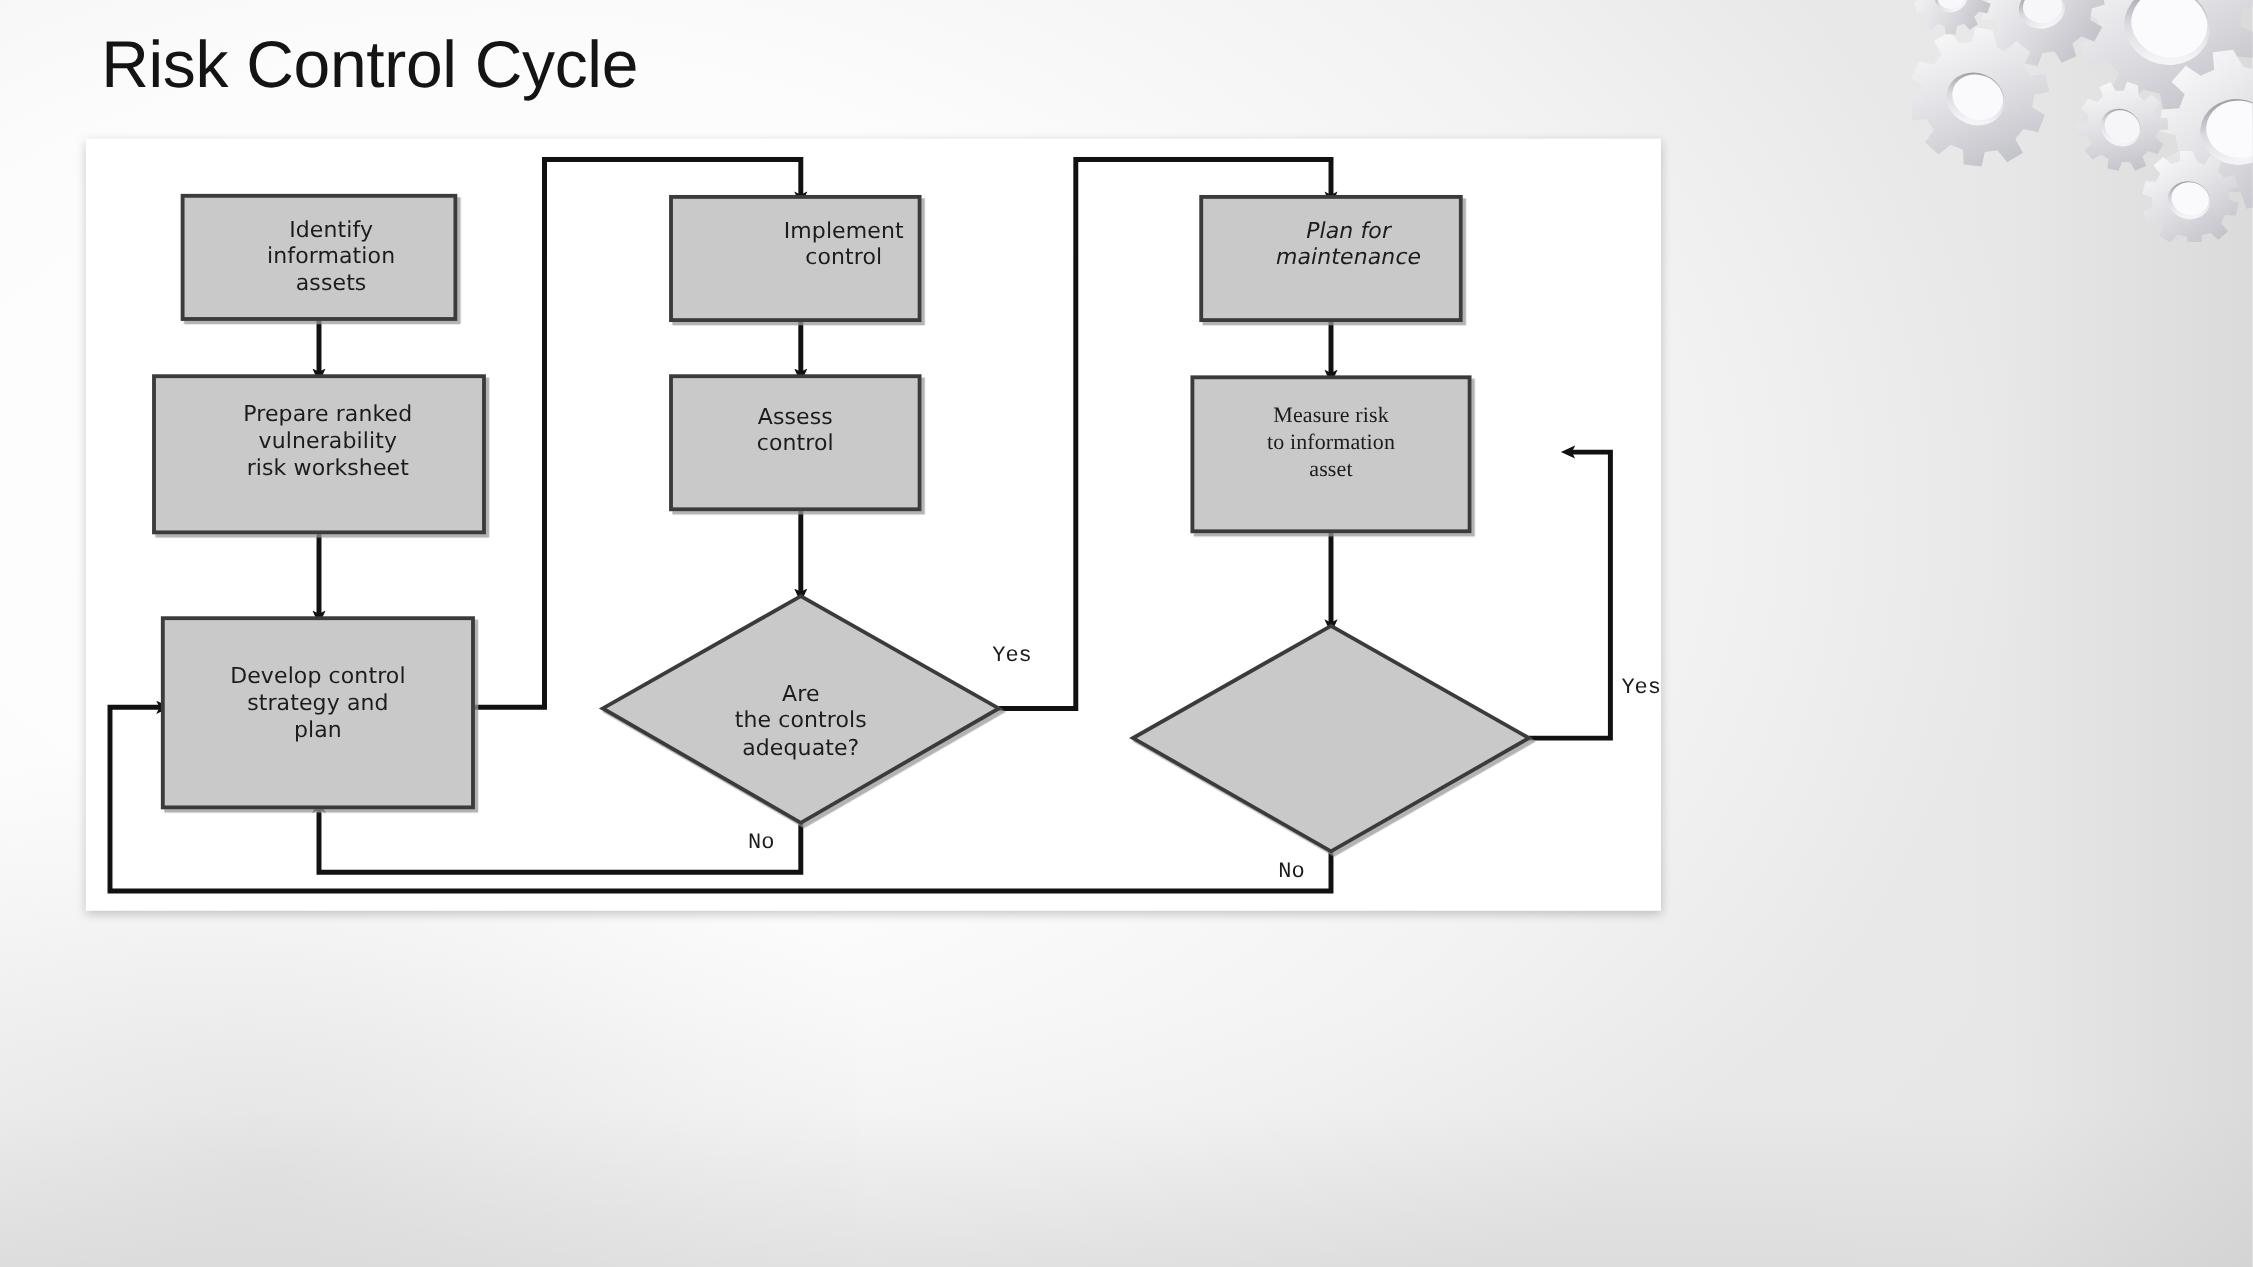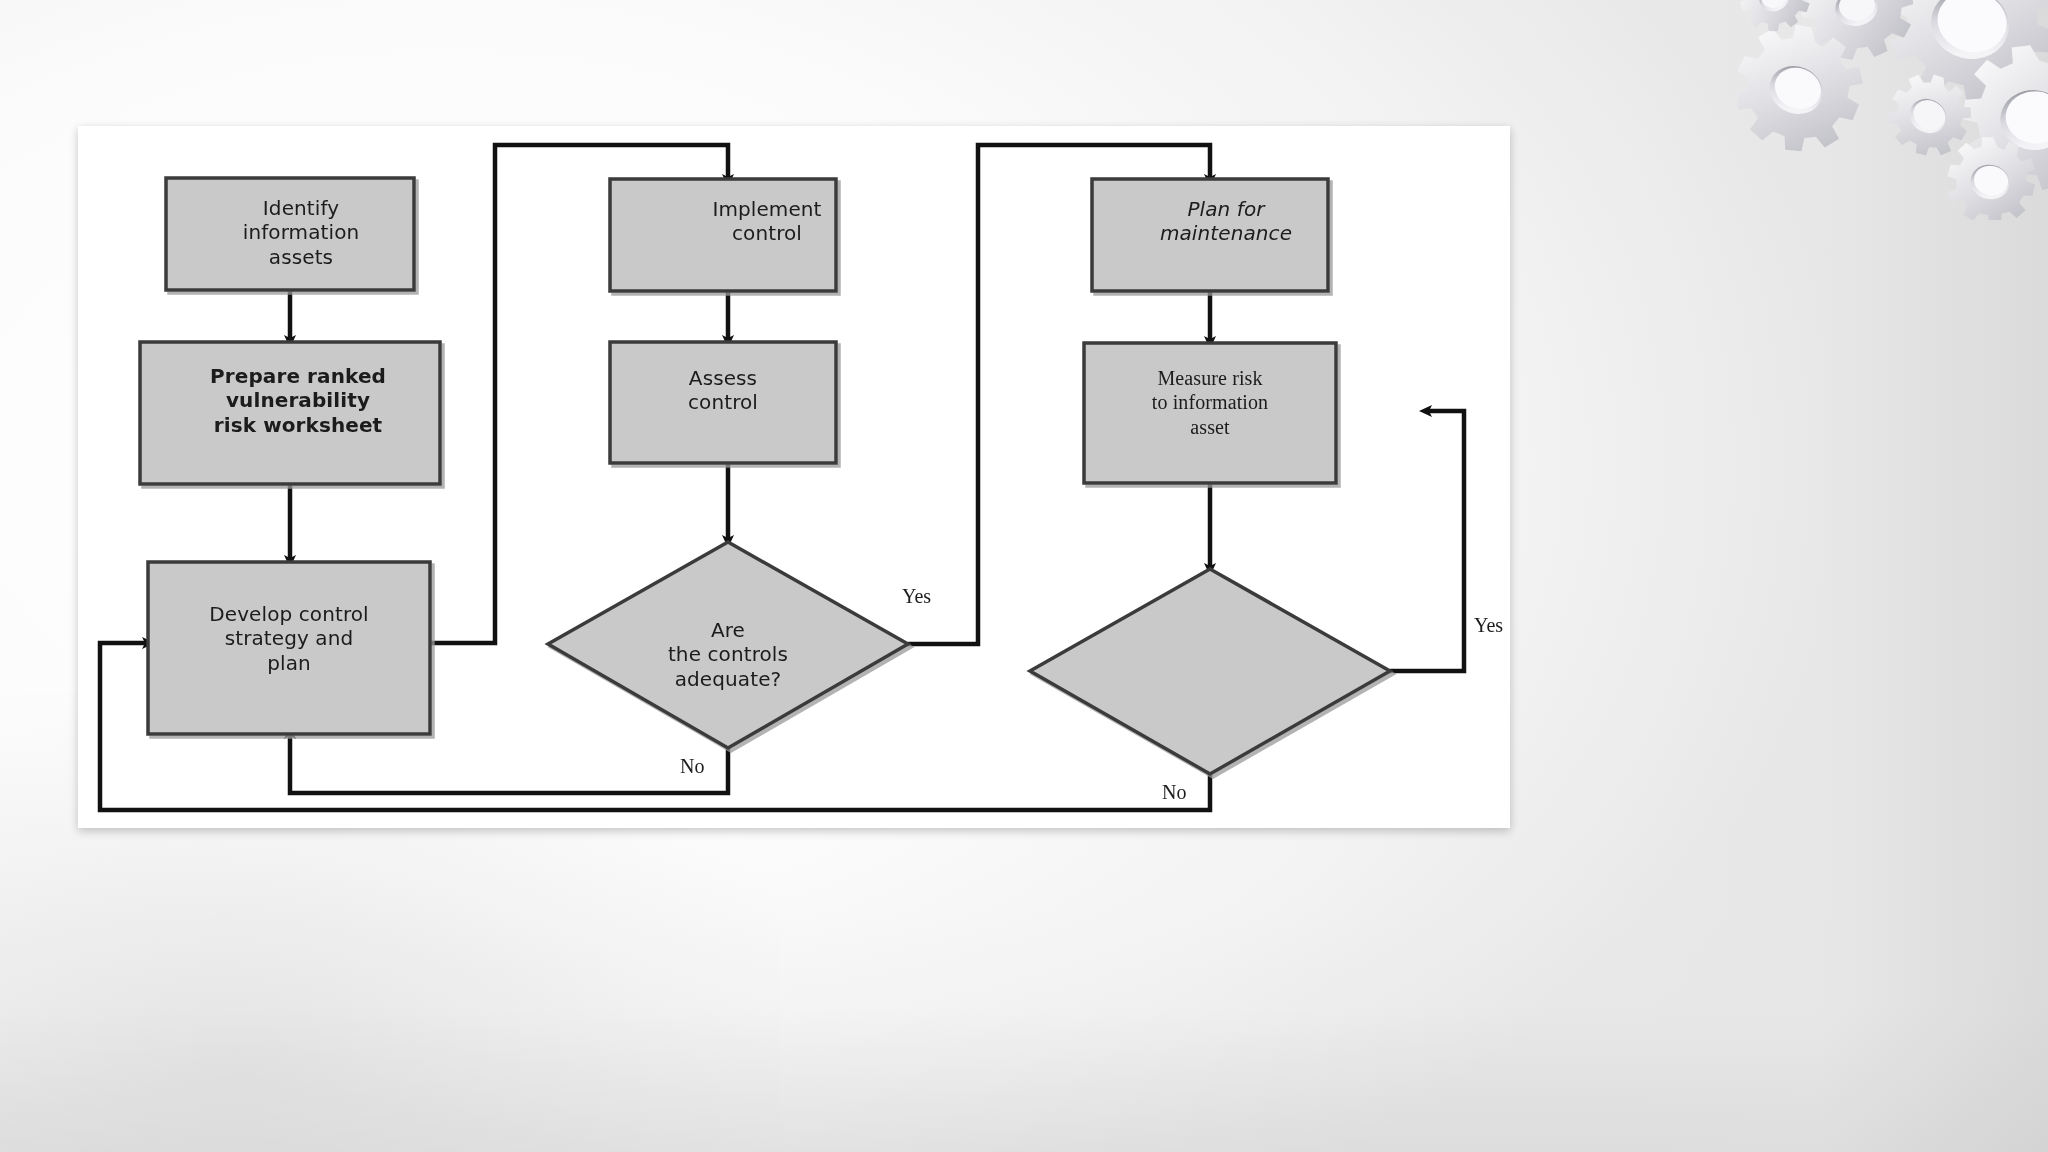--- a/index.html
+++ b/index.html
@@ -102,21 +102,21 @@
     line-height: 1.22;
     font-family: "DejaVu Sans", sans-serif;
     letter-spacing: .1px;
     pointer-events: none;
     white-space: pre-line;
   }
   .edge-label {
     position: absolute;
     color: #1c1c1c;
     font-size: 20px;
-    font-family: Liberation Serif, serif;
+    font-family: Liberation Mono, monospace;
     pointer-events: none;
   }
 </style>
 </head>
 <body>
 
 <div class="slide">
 
   <div class="bg-wash-left"></div>
   <div class="bg-wash-bottom"></div>
@@ -186,20 +186,21 @@
       </g>
 
       <g transform="translate(252,212) scale(0.78) rotate(12)">
         <use href="#cog"></use>
         <ellipse cx="0" cy="0" rx="25" ry="22" fill="url(#ghole)"></ellipse>
         <ellipse cx="1" cy="-2" rx="22" ry="19" fill="#fafafc"></ellipse>
       </g>
     </svg>
   </div>
 
+  <div class="title">Risk Control Cycle</div>
 
   <div class="diagram-wrap">
     <div class="diagram">
 
       <svg width="1432" height="702" viewBox="0 0 1432 702">
         <defs>
           <marker id="arrow" markerWidth="14" markerHeight="14" refX="6" refY="6" orient="auto" markerUnits="userSpaceOnUse">
             <path d="M0,0 L13,6 L0,12 L3,6 Z" fill="#111111"></path>
           </marker>
           <filter id="nshadow" x="-20%" y="-20%" width="150%" height="150%">
@@ -245,21 +246,21 @@
           <rect x="1014" y="53" width="236" height="112" fill="#c9c9c9" stroke="#3a3a3a" stroke-width="3.5"></rect>
           <rect x="1006" y="217" width="252" height="140" fill="#c9c9c9" stroke="#3a3a3a" stroke-width="3.5"></rect>
           <polygon points="1132,443 1312,545 1132,648 952,545" fill="#c9c9c9" stroke="#3a3a3a" stroke-width="3.5"></polygon>
         </g>
       </svg>
 
       <div class="node-label" style="left:88px;  top:70px;  width:248px;margin-left:11px;">Identify
 information
 assets</div>
 
-      <div class="node-label" style="left:62px;  top:238px; width:316px;font-weight:bold;">Prepare ranked
+      <div class="node-label" style="left:62px;  top:238px; width:316px;">Prepare ranked
 vulnerability
 risk worksheet</div>
 
       <div class="node-label" style="left:70px;  top:476px; width:282px;">Develop control
 strategy and
 plan</div>
 
       <div class="node-label" style="left:532px; top:71px;  width:226px;padding-left:44px;">Implement
 control</div>
 

